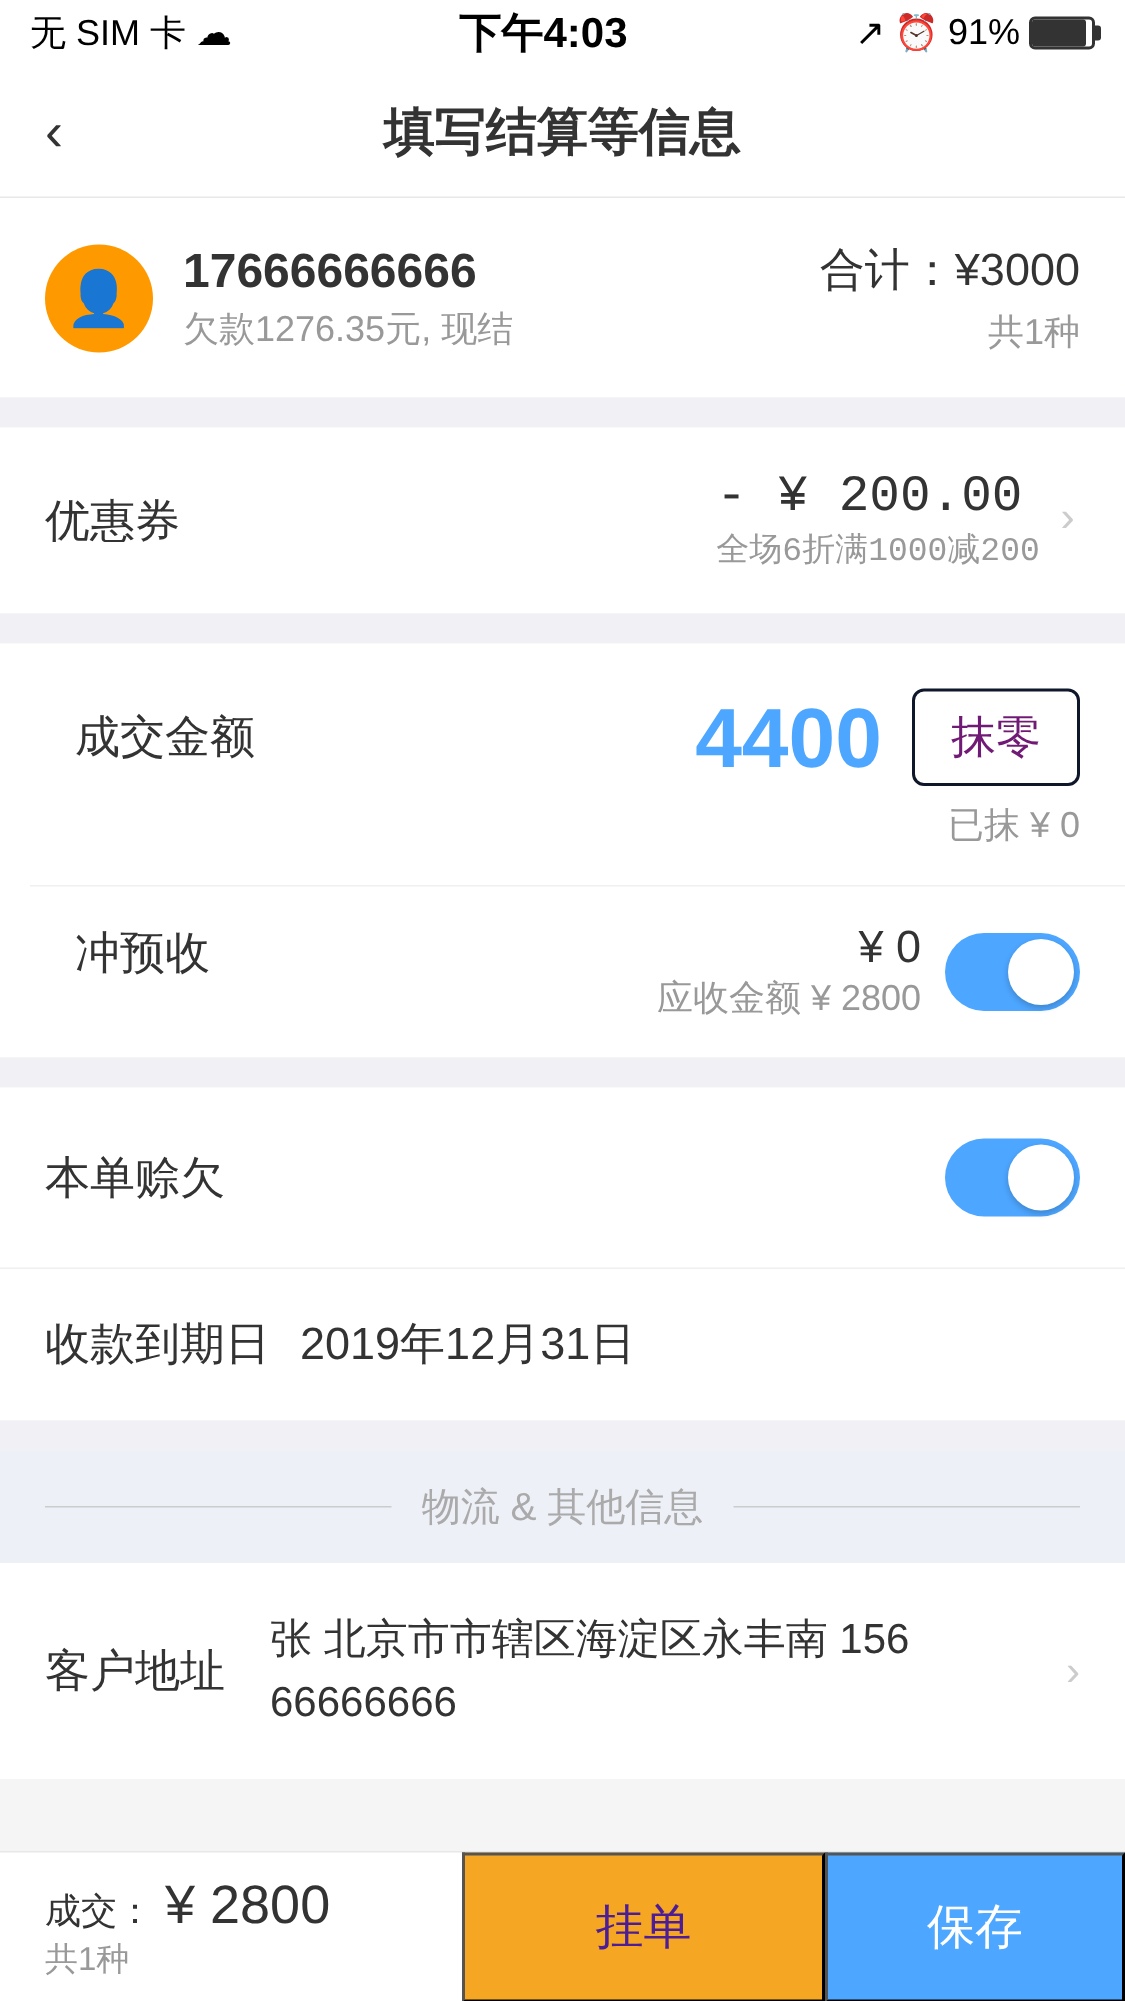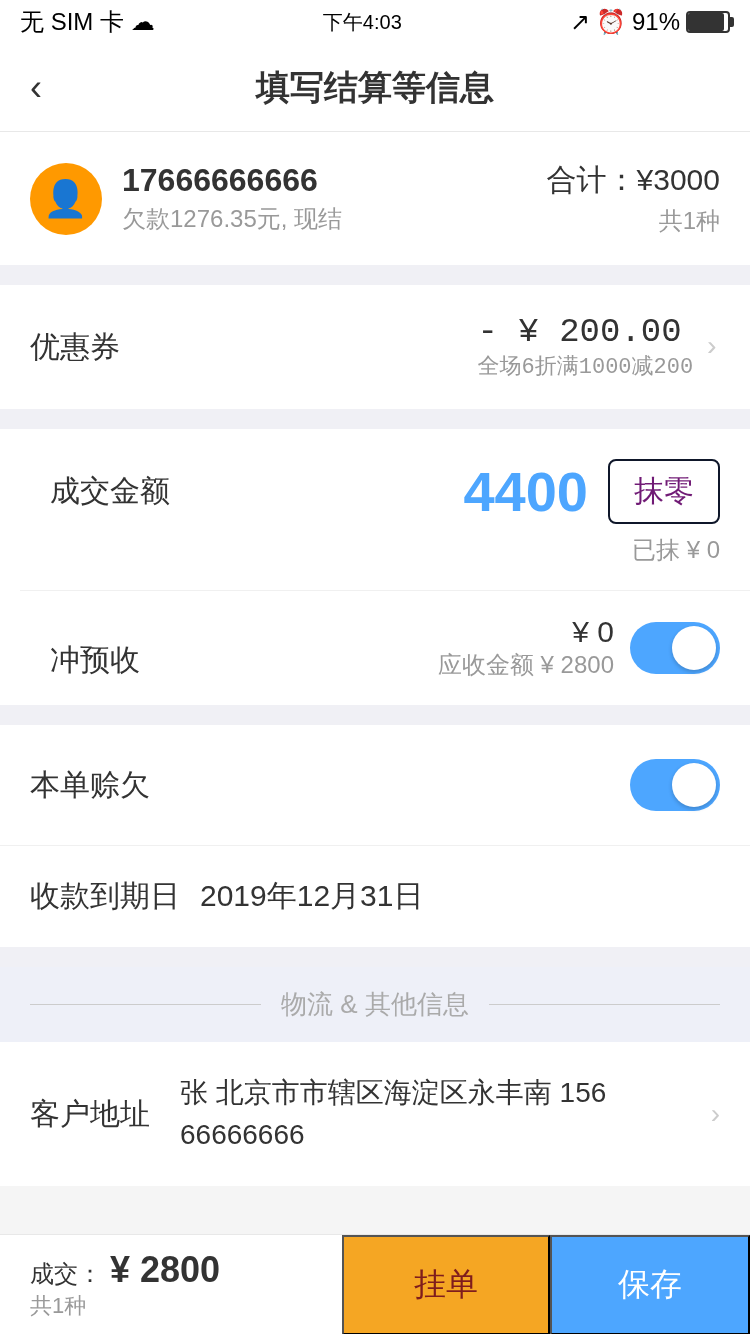--- a/index.html
+++ b/index.html
@@ -19,21 +19,21 @@
       background: #fff;
       height: 44px;
       display: flex;
       align-items: center;
       justify-content: space-between;
       padding: 0 20px;
       font-size: 24px;
       font-weight: 500;
     }
     .status-left { display: flex; align-items: center; gap: 8px; }
-    .status-center { font-size: 20px; font-weight: 400; }
+    .status-center { font-size: 28px; font-weight: 700; }
     .status-right { display: flex; align-items: center; gap: 6px; font-size: 24px; }
     .battery-icon {
       width: 44px; height: 22px; border: 2px solid #333; border-radius: 4px;
       position: relative; display: inline-block;
     }
     .battery-icon::after {
       content: '';
       position: absolute;
       right: -6px; top: 50%; transform: translateY(-50%);
       width: 4px; height: 10px;
@@ -195,21 +195,21 @@
       padding: 0 30px 24px;
       text-align: right;
       font-size: 24px;
       color: #999;
     }
 
     
     .rush-row {
       padding: 24px 30px;
       display: flex;
-      align-items: flex-end;
+      align-items: flex-start;
       justify-content: space-between;
       border-top: 1px solid #f0f0f0;
     }
     .rush-label {
       font-size: 30px;
       color: #333;
     }
     .rush-right {
       display: flex;
       align-items: center;
@@ -345,36 +345,36 @@
     }
     .bottom-deal {
       font-size: 24px;
       color: #333;
       display: flex;
       align-items: baseline;
       gap: 8px;
     }
     .bottom-deal-amount {
       font-size: 36px;
-      font-weight: 700;
+      font-weight: 400;
       color: #333;
     }
     .bottom-count {
       font-size: 22px;
       color: #999;
     }
     .btn-hold {
-      width: 208px;
+      width: 242px;
       height: 100px;
       background: #f5a623;
       display: flex;
       align-items: center;
       justify-content: center;
       font-size: 32px;
-      color: #7f1d1d;
+      color: #4c1d95;
       cursor: pointer;
     }
     .btn-save {
       width: 200px;
       height: 100px;
       background: #4da6ff;
       display: flex;
       align-items: center;
       justify-content: center;
       font-size: 32px;

